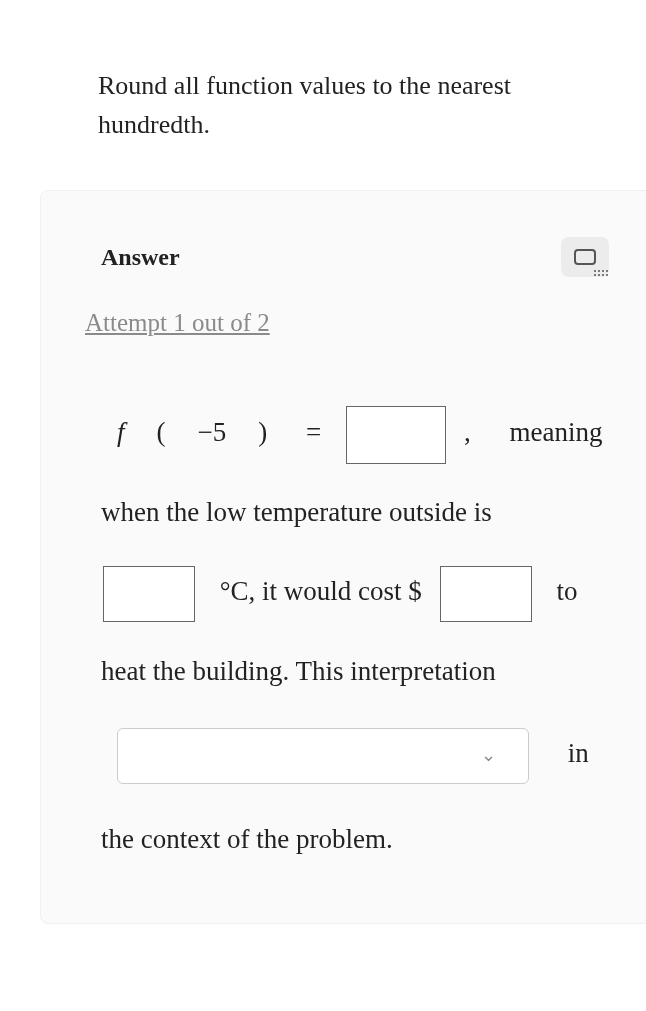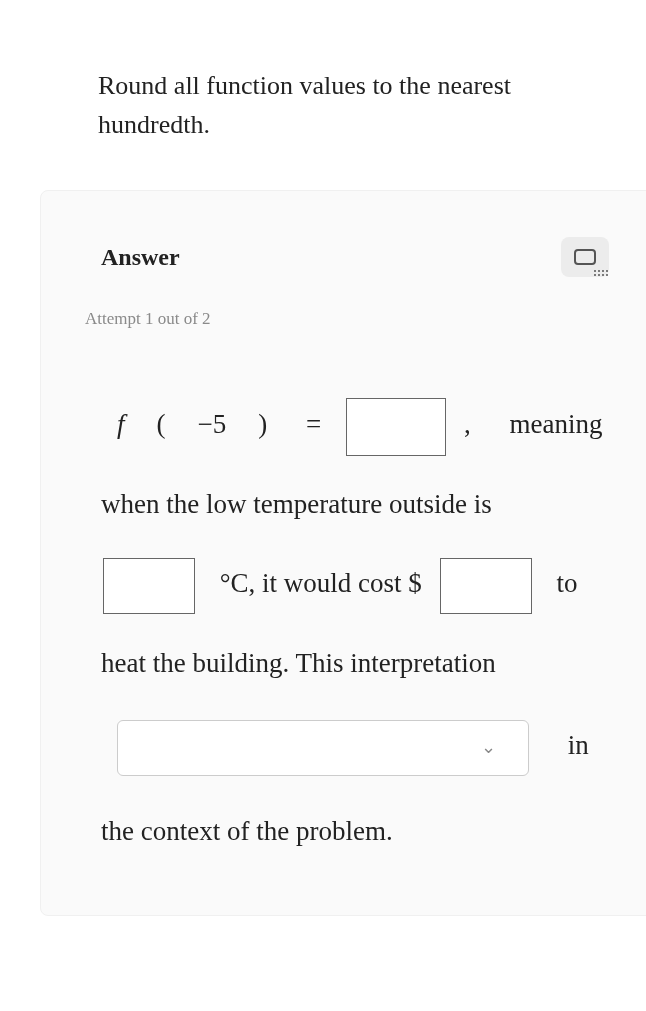--- a/index.html
+++ b/index.html
@@ -65,22 +65,23 @@
   }
   .keypad-dots span {
     width: 2px;
     height: 2px;
     background: #555;
     border-radius: 50%;
   }
   .attempt-line {
     font-family: Georgia, serif;
     color: #8a8a8a;
-    font-size: 17px;
+    font-size: 25px;
     margin-top: 10px;
+    text-decoration: underline;
   }
   .body-area {
     margin-top: 56px;
     font-size: 27px;
     line-height: 2.95;
     color: #222;
   }
   .math-fn {
     font-style: italic;
     font-family: 'Times New Roman', serif;

